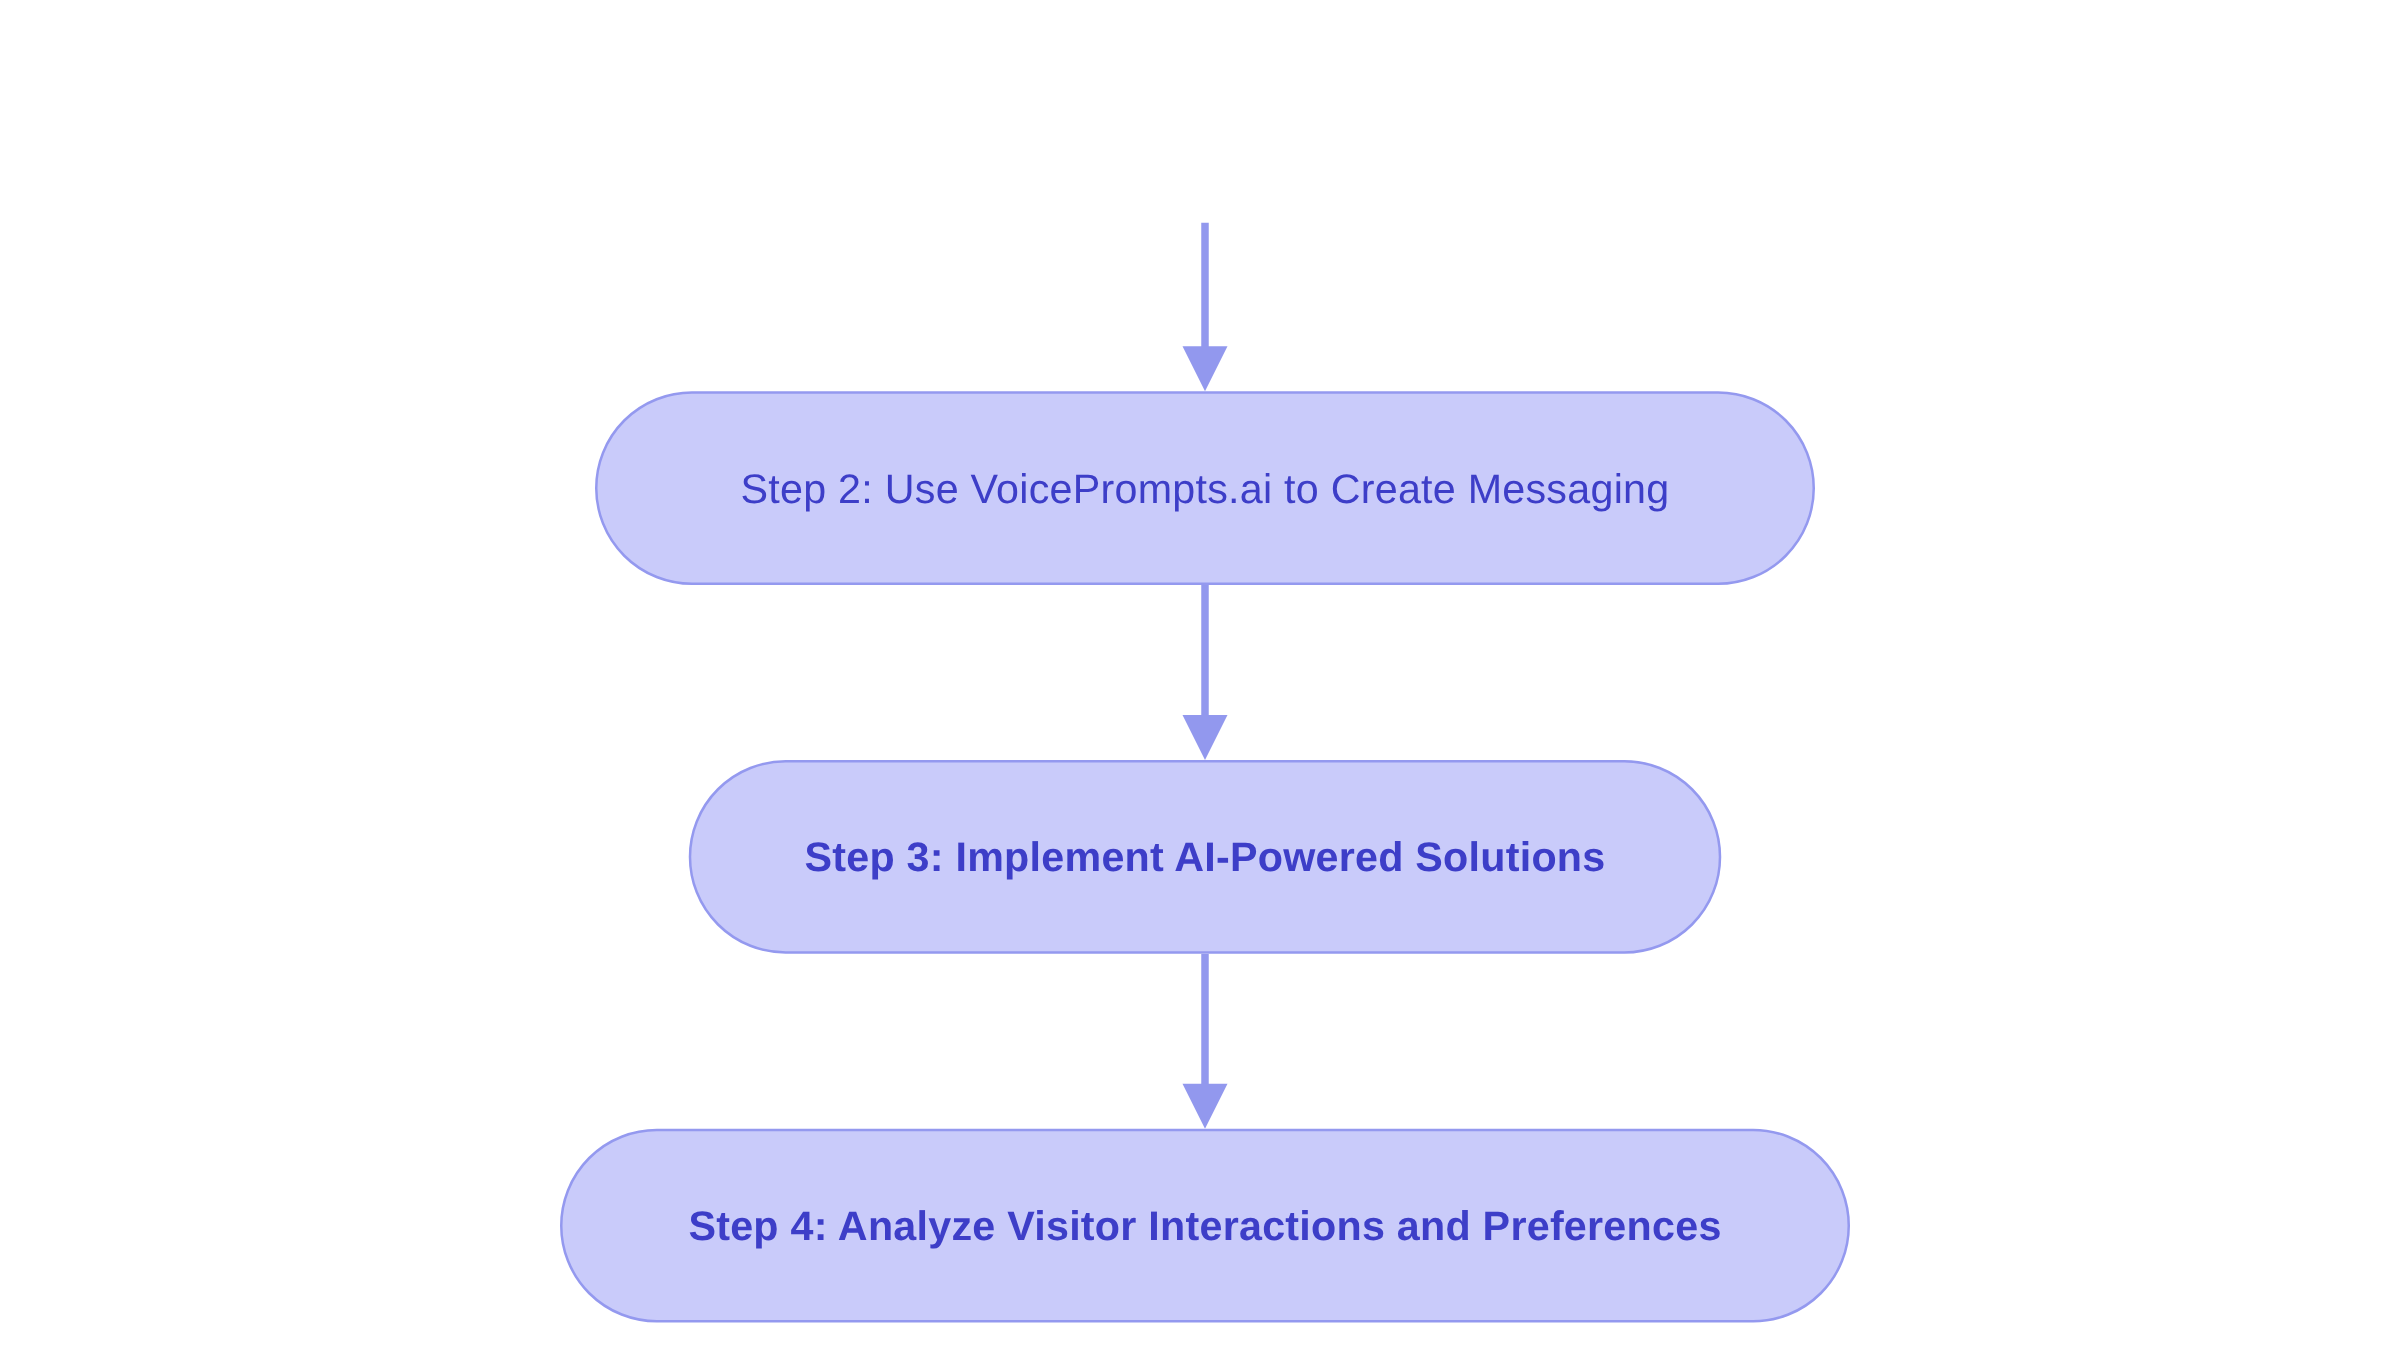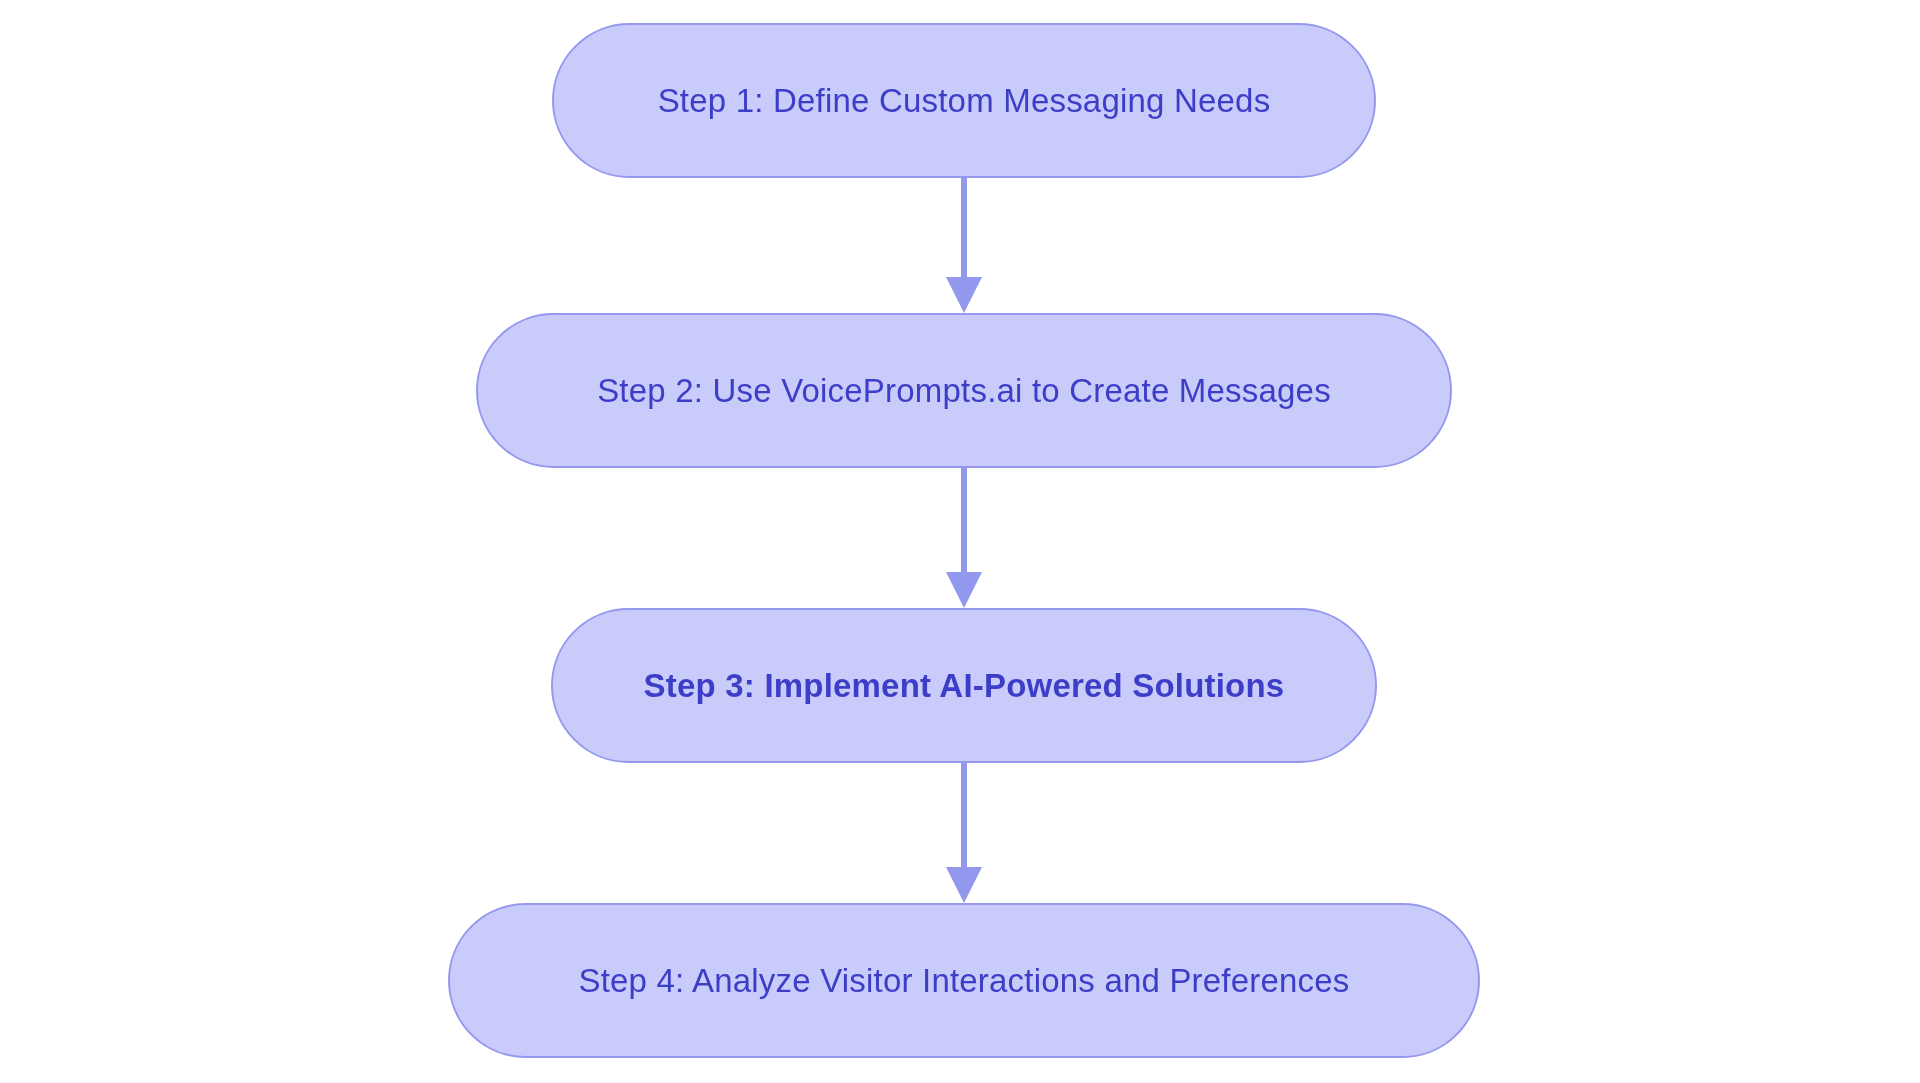--- a/index.html
+++ b/index.html
@@ -38,51 +38,48 @@
     align-items: center;
     justify-content: center;
     text-align: center;
     color: var(--node-text);
     font-size: 33px;
     letter-spacing: 0.2px;
   }
   .node-1 { top: 23px;  width: 824px; }
   .node-2 { top: 313px; width: 976px; }
   .node-3 { top: 608px; width: 826px; font-weight: bold; }
-  .node-4 { top: 903px; width: 1032px; }
+  .node-4 { top: 903px; width: 1032px; font-weight: bold; }
   .flow-arrow {
     position: absolute;
     left: 964px;
     transform: translateX(-50%);
     width: 40px;
     color: var(--arrow);
   }
   .arrow-1 { top: 178px; height: 135px; }
   .arrow-2 { top: 468px; height: 140px; }
   .arrow-3 { top: 763px; height: 140px; }
   .flow-arrow svg { display: block; width: 100%; height: 100%; }
 </style>
 </head>
 <body>
 
 <div class="canvas">
 
-  <div class="flow-node node-1">
-    <span>Step 1: Define Custom Messaging Needs</span>
-  </div>
 
   <div class="flow-arrow arrow-1">
     <svg viewBox="0 0 40 135" preserveAspectRatio="none">
       <line x1="20" y1="0" x2="20" y2="103" stroke="currentColor" stroke-width="6"></line>
       <polygon points="2,99 38,99 20,135" fill="currentColor"></polygon>
     </svg>
   </div>
 
   <div class="flow-node node-2">
-    <span>Step 2: Use VoicePrompts.ai to Create Messages</span>
+    <span>Step 2: Use VoicePrompts.ai to Create Messaging</span>
   </div>
 
   <div class="flow-arrow arrow-2">
     <svg viewBox="0 0 40 140" preserveAspectRatio="none">
       <line x1="20" y1="0" x2="20" y2="108" stroke="currentColor" stroke-width="6"></line>
       <polygon points="2,104 38,104 20,140" fill="currentColor"></polygon>
     </svg>
   </div>
 
   <div class="flow-node node-3">

